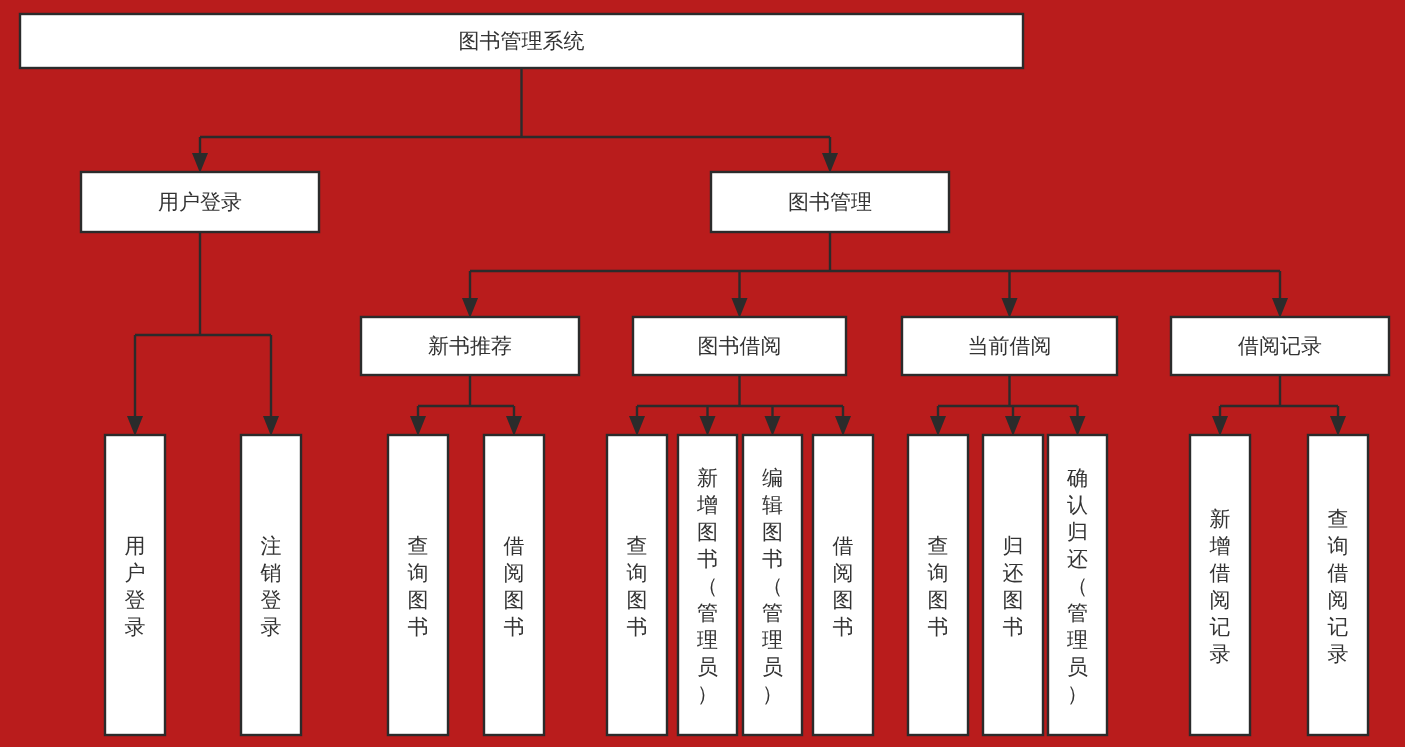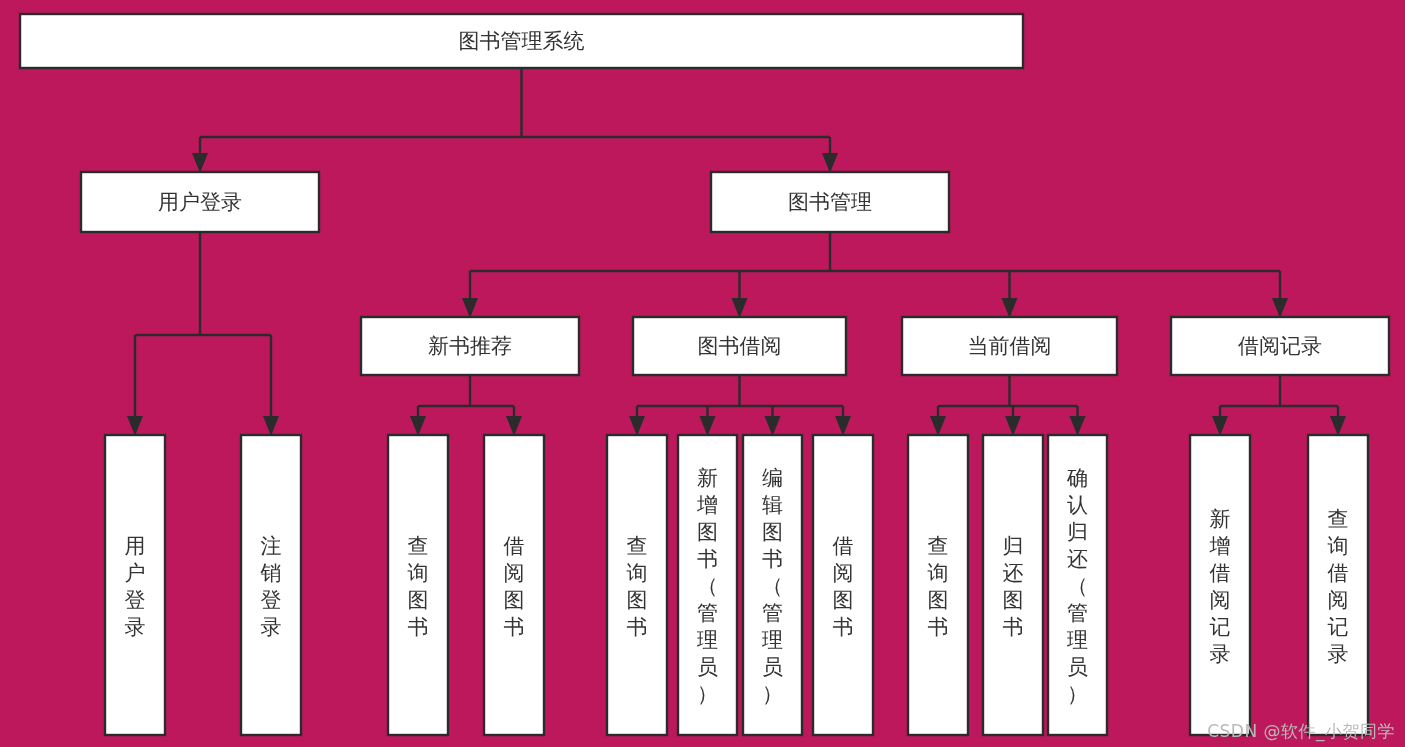--- a/index.html
+++ b/index.html
@@ -11,21 +11,21 @@
   body {
     width: 1405px;
     height: 747px;
     overflow: hidden;
     font-family: "DejaVu Sans", "Liberation Sans", sans-serif;
   }
   #diagram-root {
     position: relative;
     width: 1405px;
     height: 747px;
-    background: #be185d;
+    background: #b91c1c;
   }
   svg#tree-svg {
     position: absolute;
     left: 0;
     top: 0;
     width: 1405px;
     height: 747px;
     display: block;
   }
   .node-box {
@@ -205,15 +205,14 @@
           <rect x="1190" y="435" width="60" height="300" class="node-box"></rect>
           <text x="1220" y="525.6" class="node-label-v"><tspan x="1220" dy="0">新</tspan><tspan x="1220" dy="27">增</tspan><tspan x="1220" dy="27">借</tspan><tspan x="1220" dy="27">阅</tspan><tspan x="1220" dy="27">记</tspan><tspan x="1220" dy="27">录</tspan></text>
         </g>
         <g>
           <rect x="1308" y="435" width="60" height="300" class="node-box"></rect>
           <text x="1338" y="525.6" class="node-label-v"><tspan x="1338" dy="0">查</tspan><tspan x="1338" dy="27">询</tspan><tspan x="1338" dy="27">借</tspan><tspan x="1338" dy="27">阅</tspan><tspan x="1338" dy="27">记</tspan><tspan x="1338" dy="27">录</tspan></text>
         </g>
       </g>
   </svg>
 
-  <div class="watermark">CSDN @软件_小贺同学</div>
 
 </div>
 
 </body></html>

